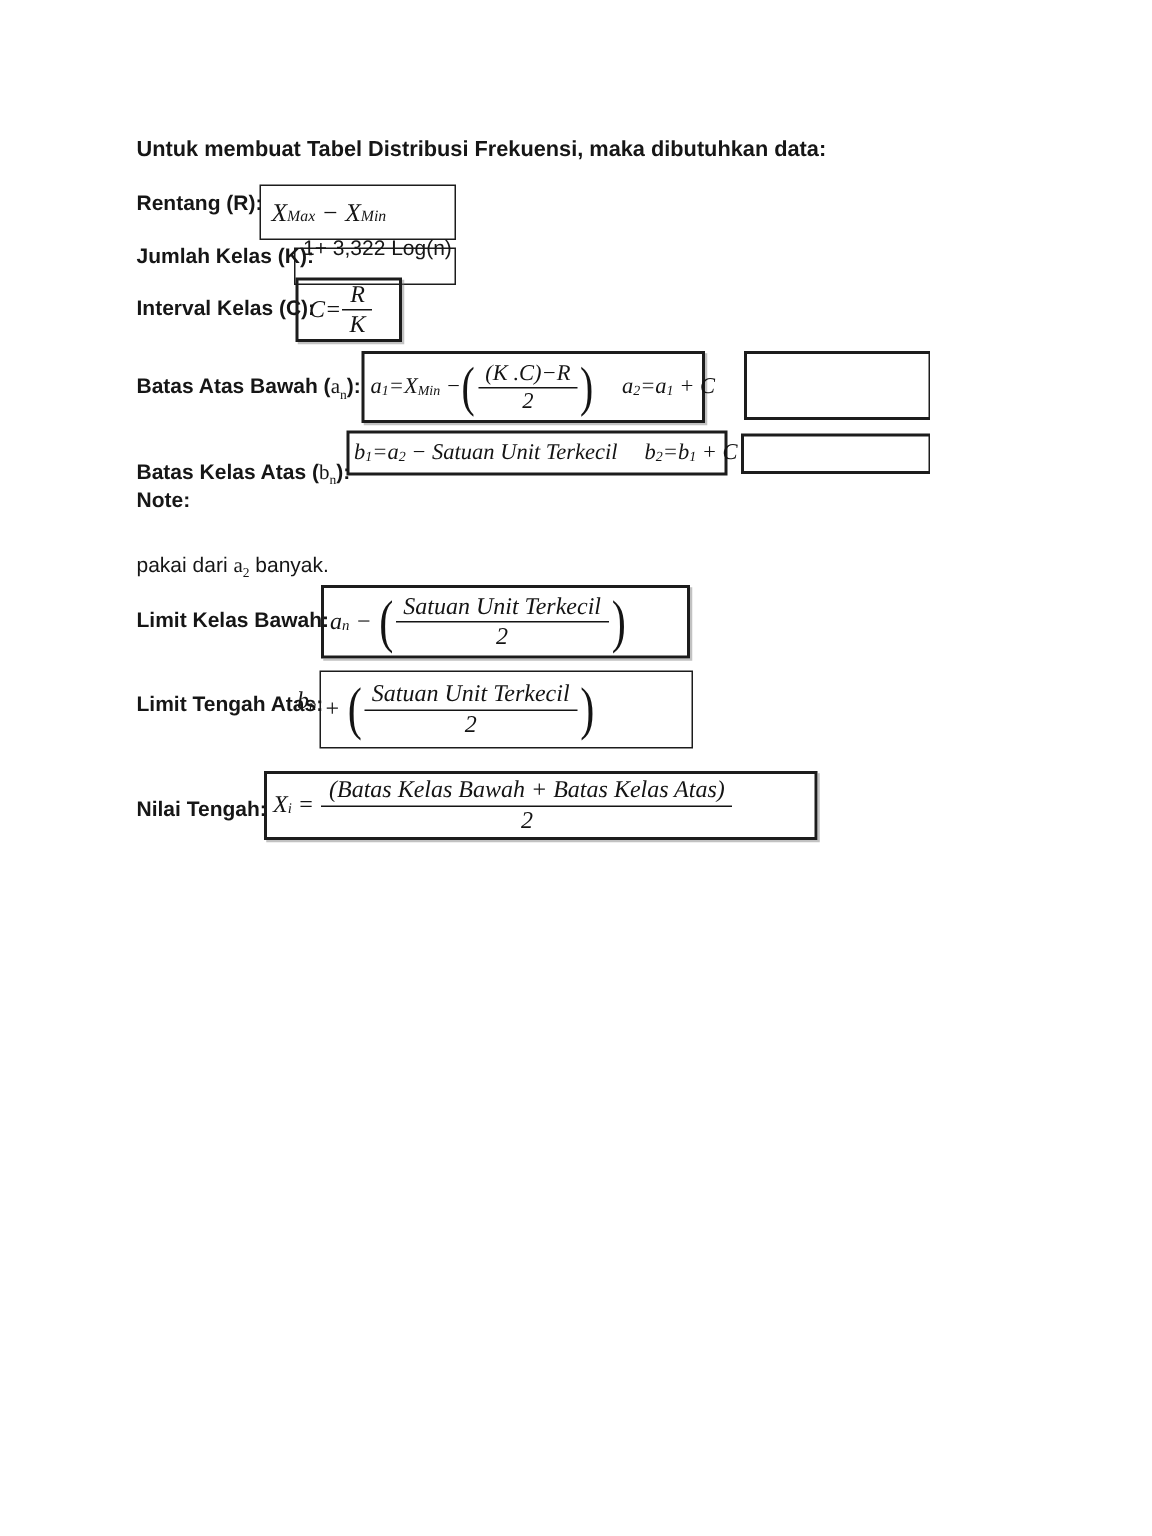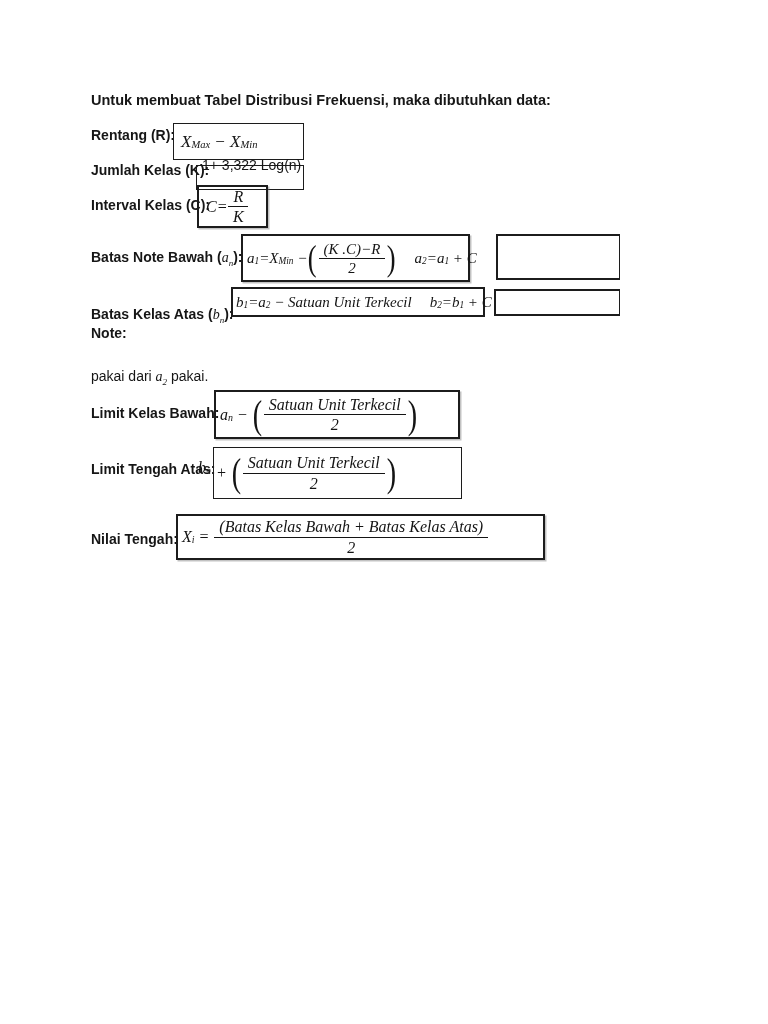--- a/index.html
+++ b/index.html
@@ -20,21 +20,21 @@
   .m15{font-size:15px;}
   .m17{font-size:17px;}
   .math sub{font-size:.62em;line-height:0;vertical-align:-0.3em;transform:translateY(3px);}
   .frac{display:inline-flex;flex-direction:column;align-items:center;text-align:center;
         vertical-align:middle;margin:0 1px;line-height:1.2;}
   .frac .num{display:block;border-bottom:1.4px solid #141414;padding:0 5px;}
   .frac .den{display:block;}
   .bp{font-style:normal;font-size:2.45em;font-weight:300;line-height:0;display:inline-block;
       transform:scaleX(.72);margin:0 -1px;}
   .gap{display:inline-block;width:18px;}
-  .lv{font-family:"Liberation Serif",serif;font-style:italic;font-weight:normal;}
+  .lv{font-family:"Liberation Serif",serif;font-weight:normal;}
   .lv sub{font-size:9px;}
   .jform{position:absolute;font-weight:normal;font-size:14px;white-space:nowrap;z-index:3;}
   .fbox,.lbl,.plain{z-index:2;}
 </style>
 </head>
 <body>
 
 <div class="page">
 
   <div class="lbl title" style="left:91px;top:92px">Untuk membuat Tabel Distribusi Frekuensi, maka dibutuhkan data:</div>
@@ -47,38 +47,38 @@
   <div class="lbl" style="left:91px;top:162px">Jumlah Kelas (K):</div>
   <div class="jform" style="left:202px;top:157px">1+ 3,322 Log(n)</div>
   <div class="fbox" style="left:196px;top:165px;width:108px;height:25px;z-index:1"></div>
 
   <div class="lbl" style="left:91px;top:197px">Interval Kelas (C):</div>
   <div class="fbox b3" style="left:197px;top:185px;width:71px;height:43px">
     <span class="math"><span>C</span><span>=</span><span class="frac"><span class="num">R</span><span class="den">K</span></span></span>
   </div>
 
   <div class="lbl" style="left:91px;top:249px">
-    <span>Batas Note Bawah (</span><span class="lv"><span>a</span><sub>n</sub></span><span>):</span>
+    <span>Batas Atas Bawah (</span><span class="lv"><span>a</span><sub>n</sub></span><span>):</span>
   </div>
   <div class="fbox b2 shadow" style="left:241px;top:234px;width:229px;height:48px;padding-left:4px">
     <span class="math m15"><span>a</span><sub>1</sub><span>=</span><span>X</span><sub>Min</sub><span> −</span><span class="bp">(</span><span class="frac"><span class="num">(K .C)−R</span><span class="den">2</span></span><span class="bp">)</span><span class="gap"></span><span>a</span><sub>2</sub><span>=</span><span>a</span><sub>1</sub><span> + C</span></span>
   </div>
   <div class="fbox b2" style="left:496px;top:234px;width:125px;height:46px"></div>
 
   <div class="lbl" style="left:91px;top:306px">
     <span>Batas Kelas Atas (</span><span class="lv"><span>b</span><sub>n</sub></span><span>):</span>
   </div>
   <div class="fbox b2" style="left:231px;top:287px;width:254px;height:30px;padding-left:3px">
     <span class="math m15"><span>b</span><sub>1</sub><span>=</span><span>a</span><sub>2</sub><span> − </span><span>Satuan Unit Terkecil</span><span class="gap"></span><span>b</span><sub>2</sub><span>=</span><span>b</span><sub>1</sub><span> + C</span></span>
   </div>
   <div class="fbox b2" style="left:494px;top:289px;width:127px;height:27px"></div>
 
   <div class="lbl" style="left:91px;top:325px">Note:</div>
   <div class="lbl plain" style="left:91px;top:368px">
-    <span>pakai dari </span><span class="lv"><span>a</span><sub>2</sub></span><span> pakai.</span>
+    <span>pakai dari </span><span class="lv"><span>a</span><sub>2</sub></span><span> banyak.</span>
   </div>
 
   <div class="lbl" style="left:91px;top:405px">Limit Kelas Bawah:</div>
   <div class="fbox b3" style="left:214px;top:390px;width:246px;height:49px;padding-left:4px">
     <span class="math"><span>a</span><sub>n</sub><span> − </span><span class="bp">(</span><span class="frac"><span class="num">Satuan Unit Terkecil</span><span class="den">2</span></span><span class="bp">)</span></span>
   </div>
 
   <div class="lbl" style="left:91px;top:461px">Limit Tengah Atas:</div>
   <div class="math" style="position:absolute;left:198px;top:459px"><span>b</span><sub>n</sub></div>
   <div class="fbox" style="left:213px;top:447px;width:249px;height:52px;padding-left:2px">

